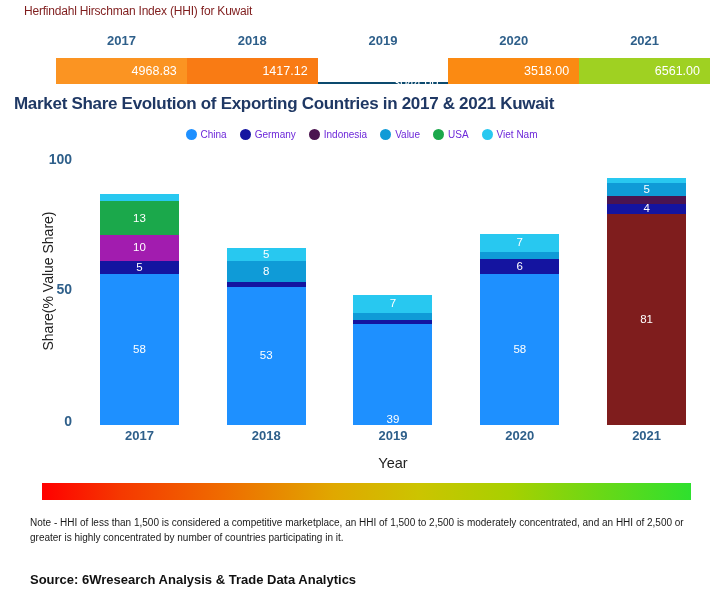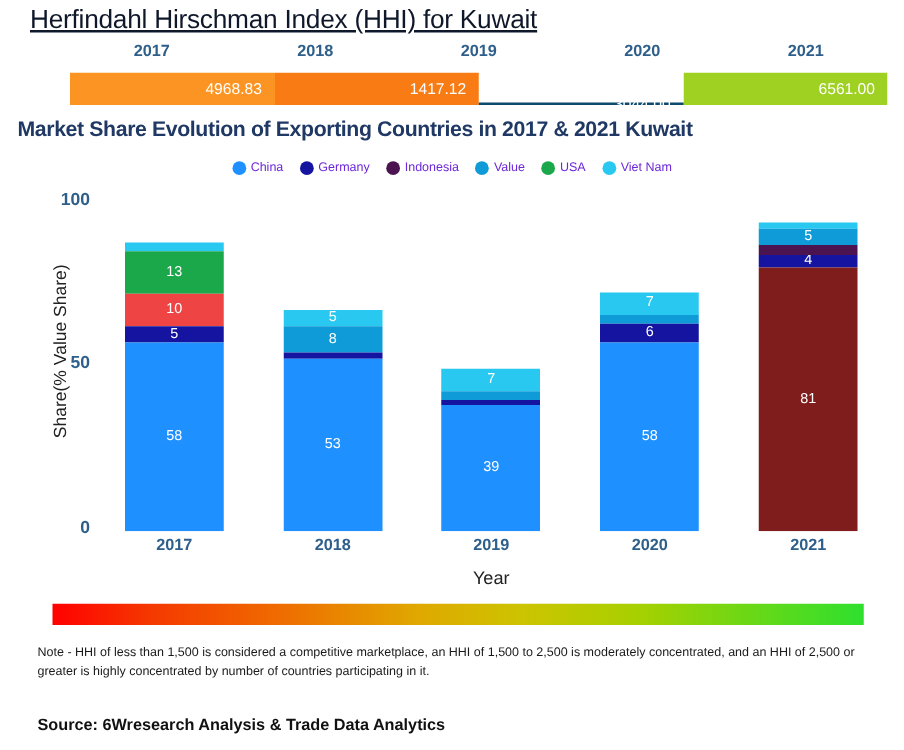--- a/index.html
+++ b/index.html
@@ -9,25 +9,24 @@
     background: #ffffff;
     color: #222;
     position: relative;
     overflow: hidden;
   }
 
   
   .hhi-title {
     position: absolute;
     left: 24px; top: 4px;
-    font-size: 21px;
-    color: #0f172a;
+    font-size: 12px;
+    color: #7f1d1d;
     letter-spacing: -0.2px;
     white-space: nowrap;
-    text-decoration: underline;
   }
 
   
   .hhi-years {
     position: absolute;
     left: 56px; top: 33px;
     width: 654px;
     display: flex;
   }
   .hhi-year {
@@ -212,20 +211,21 @@
   <div class="hhi-year">2018</div>
   <div class="hhi-year">2019</div>
   <div class="hhi-year">2020</div>
   <div class="hhi-year">2021</div>
 </div>
 
 <div class="hhi-band">
   <div class="hhi-cell c0">4968.83</div>
   <div class="hhi-cell c1">1417.12</div>
   <div class="hhi-cell c2">3044.00</div>
+  <div class="hhi-cell c3">3518.00</div>
   <div class="hhi-cell c4">6561.00</div>
 </div>
 
 <div class="chart-subtitle">Market Share Evolution of Exporting Countries in 2017 &amp; 2021 Kuwait</div>
 
 <div class="legend" id="legend">
     <div class="legend-item">
       <span class="legend-dot" style="background: rgb(30, 144, 255);"></span>
       <span class="legend-label">China</span>
     </div>
@@ -260,21 +260,21 @@
   </div>
 
   <div class="plot-area">
     <div class="bars" id="bars">
         <div class="bar-slot">
           <div class="bar">
             <div class="seg" style="height: 7.8px; background: rgb(40, 200, 240);"></div>
             <div class="seg" style="height: 33.8px; background: rgb(27, 168, 75);">
               <span>13</span>
             </div>
-            <div class="seg" style="height: 26px; background: #ef4444;">
+            <div class="seg" style="height: 26px; background: #a21caf;">
               <span>10</span>
             </div>
             <div class="seg" style="height: 13px; background: rgb(20, 20, 160);">
               <span>5</span>
             </div>
             <div class="seg" style="height: 150.8px; background: rgb(30, 144, 255);">
               <span>58</span>
             </div>
           </div>
         </div>
@@ -292,21 +292,21 @@
             </div>
           </div>
         </div>
         <div class="bar-slot">
           <div class="bar">
             <div class="seg" style="height: 18.2px; background: rgb(40, 200, 240);">
               <span>7</span>
             </div>
             <div class="seg" style="height: 6.5px; background: rgb(15, 155, 215);"></div>
             <div class="seg" style="height: 3.9px; background: rgb(20, 20, 160);"></div>
-            <div class="seg" style="height: 101.4px; background: rgb(30, 144, 255);">
+            <div class="seg" style="height: 101.4px; background: rgb(30, 144, 255); align-items: flex-end;">
               <span>39</span>
             </div>
           </div>
         </div>
         <div class="bar-slot">
           <div class="bar">
             <div class="seg" style="height: 18.2px; background: rgb(40, 200, 240);">
               <span>7</span>
             </div>
             <div class="seg" style="height: 6.5px; background: rgb(15, 155, 215);"></div>

